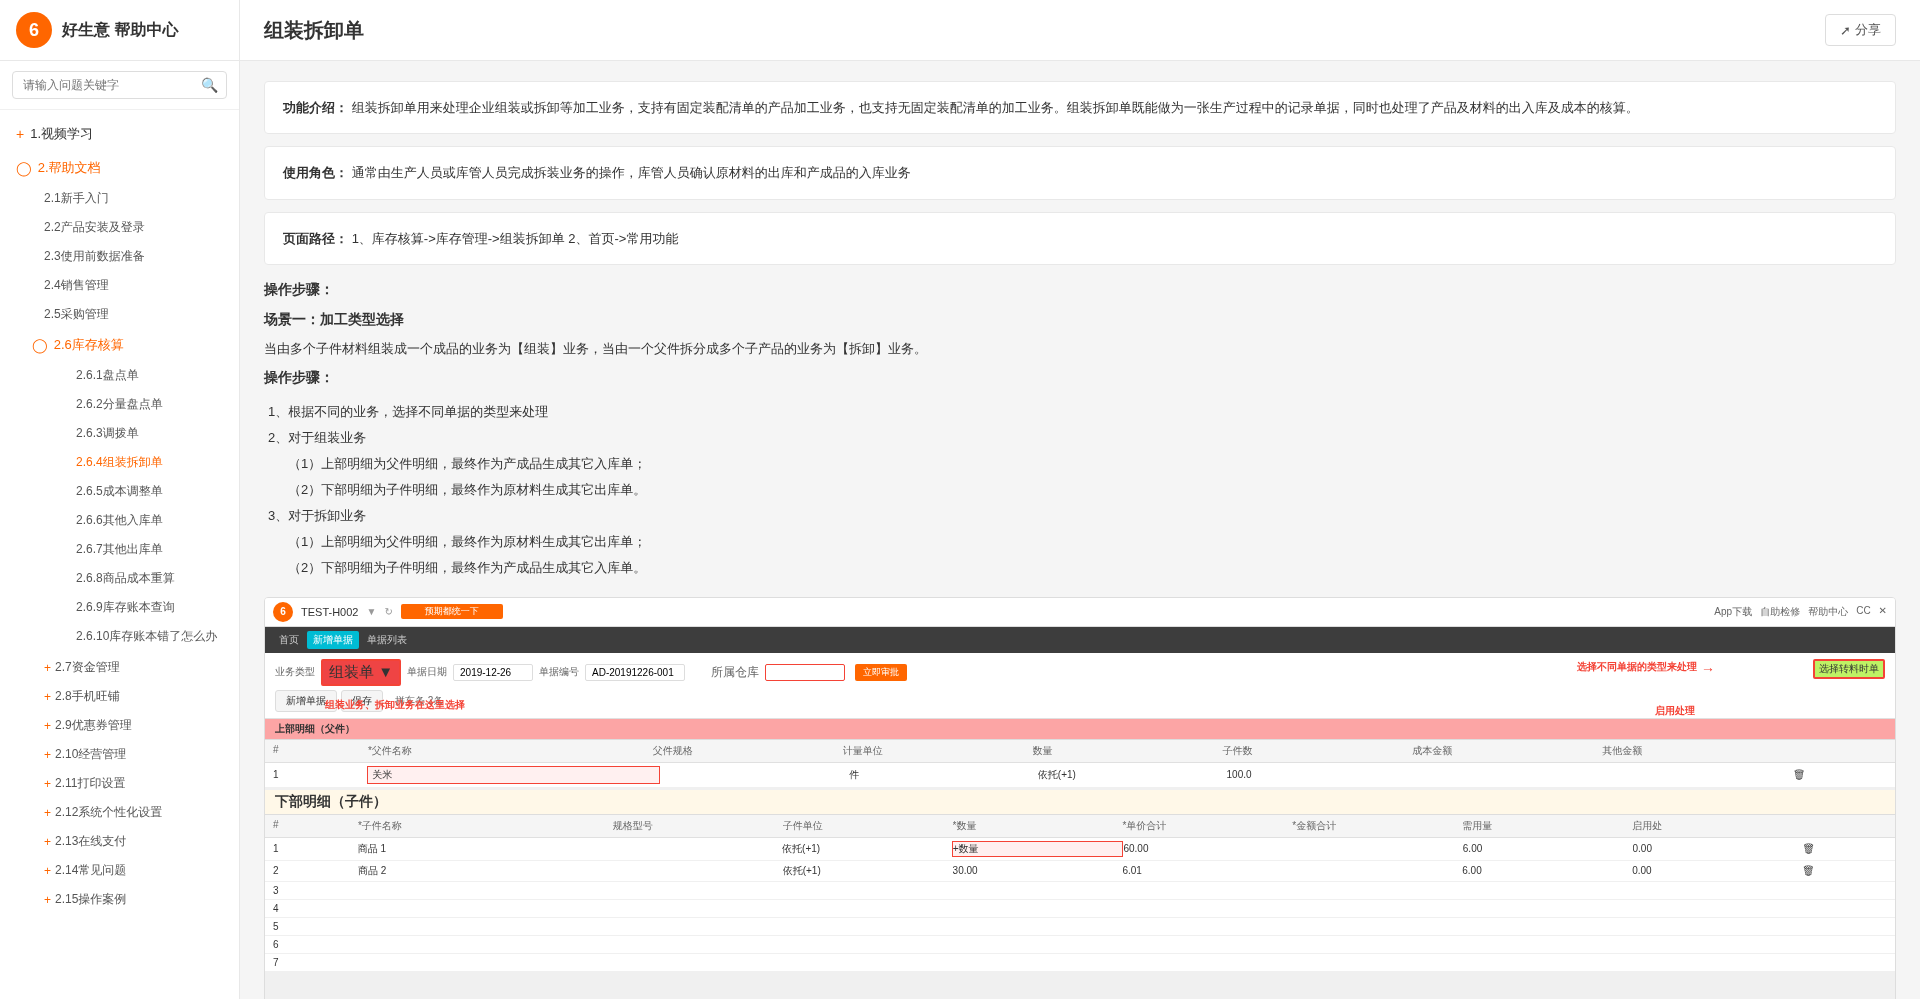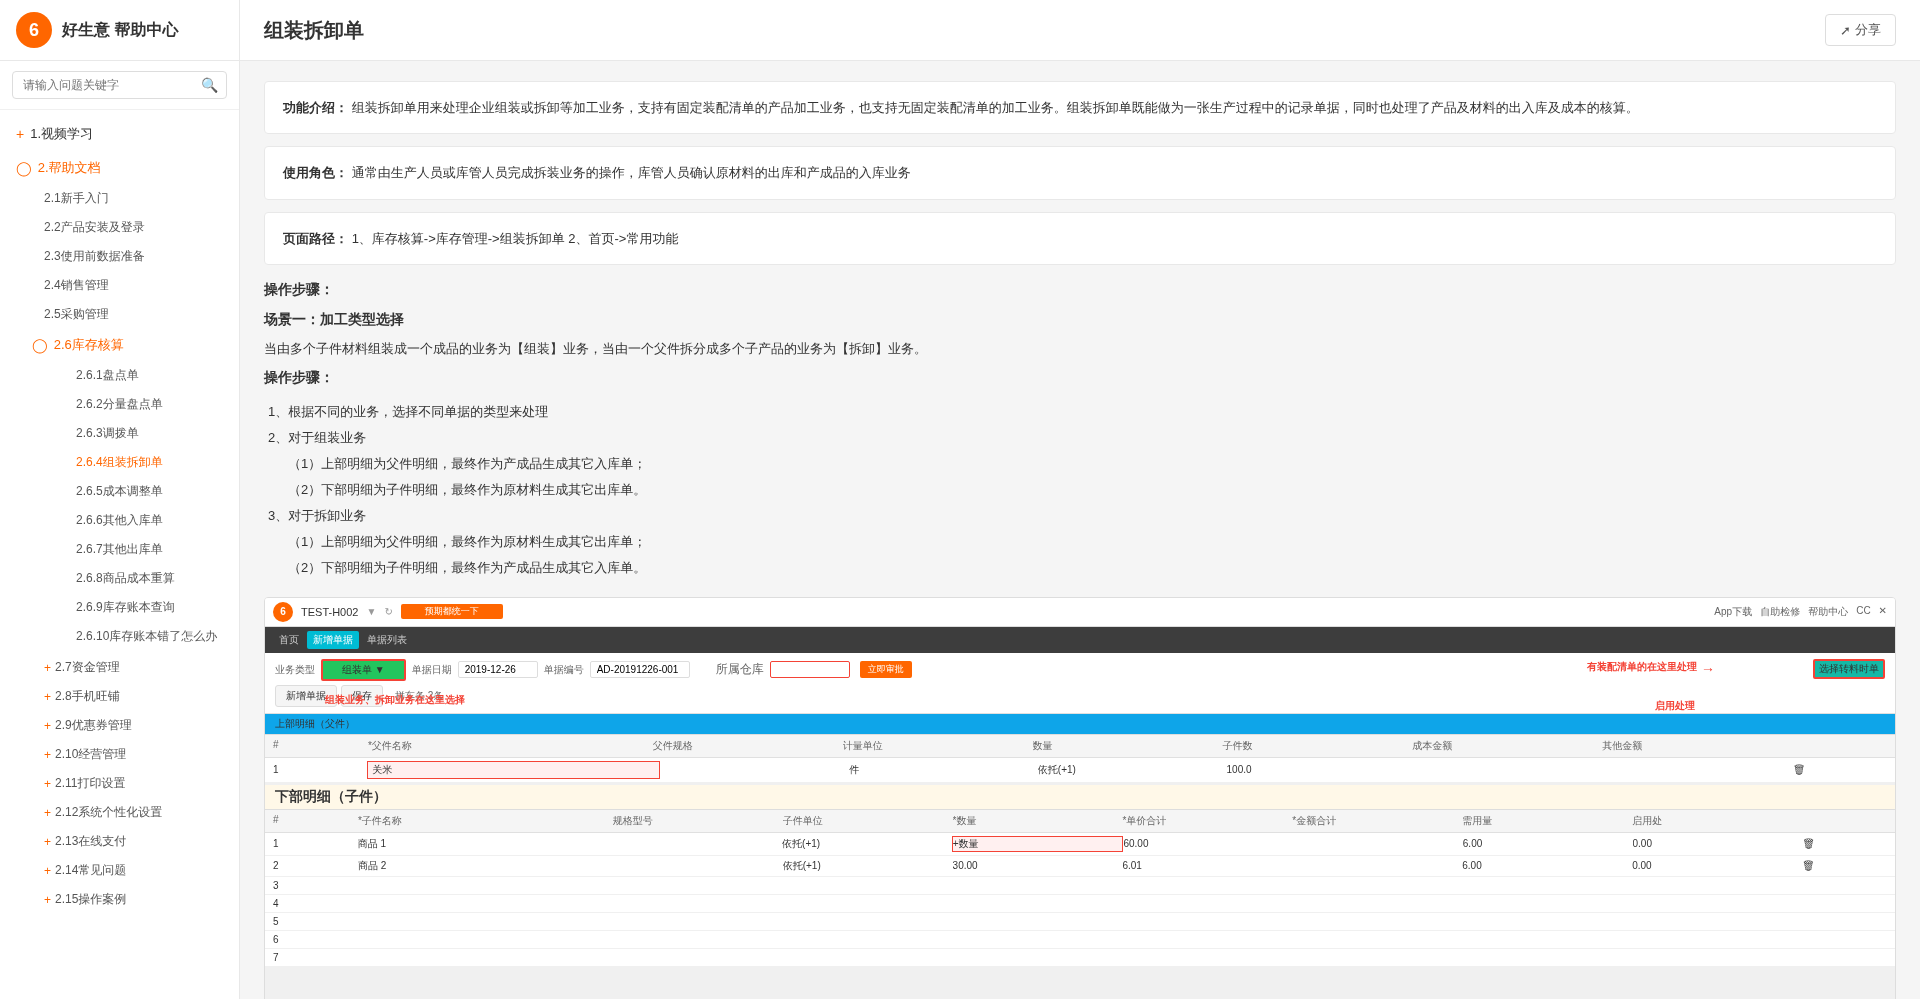--- a/index.html
+++ b/index.html
@@ -289,33 +289,33 @@
       justify-content: flex-end;
       gap: 8px;
       font-size: 10px;
     }
     .arrow-box {
       border: 2px solid #f44336;
       border-radius: 2px;
       display: inline-block;
       padding: 1px 4px;
       font-size: 10px;
-      background: #14b8a6;
+      background: #bef264;
     }
     .red-text {
       color: #f44336;
       font-size: 10px;
       font-weight: bold;
     }
     .type-select-box {
       border: 2px solid #f44336;
-      background: #22c55e;
-      padding: 2px 19px;
+      background: #ef4444;
+      padding: 2px 6px;
       border-radius: 2px;
-      font-size: 10px;
+      font-size: 15px;
     }
   </style>
 </head>
 <body>
 
 <div id="sidebar">
   <div class="sidebar-header">
     <div class="logo-circle">6</div>
     <span class="logo-text">好生意 帮助中心</span>
   </div>
@@ -525,39 +525,39 @@
                 </div>
                 <div style="display:flex;gap:4px;align-items:center;">
                   <span class="mock-btn">新增单据</span>
                   <span class="mock-btn">保存</span>
                   <span style="font-size:10px;color:#666;margin-left:8px;">拼车条 2条</span>
                 </div>
               </div>
             </div>
 
             <div style="position:absolute;top:6px;right:180px;display:flex;align-items:center;gap:4px;">
-              <span class="red-text">有装配清单的在这里处理</span>
+              <span class="red-text">选择不同单据的类型来处理</span>
               <span style="color:#f44336;font-size:14px;">→</span>
             </div>
 
             <div style="position:absolute;top:6px;right:10px;">
               <span class="arrow-box">选择转料时单</span>
             </div>
 
             <div style="position:absolute;bottom:6px;left:60px;">
               <span class="red-text">组装业务、拆卸业务在这里选择</span>
             </div>
 
             <div style="position:absolute;bottom:0;right:200px;">
               <span class="red-text">启用处理</span>
             </div>
           </div>
 
           <div style="background:#fff;">
-            <div style="background:#0ea5e9;padding:3px 10px;font-size:10px;font-weight:normal;border-bottom:1px solid #ddd;">上部明细（父件）</div>
+            <div style="background:#fca5a5;padding:3px 10px;font-size:10px;font-weight:bold;border-bottom:1px solid #ddd;">上部明细（父件）</div>
             <div class="mock-table-header">
               <div class="mock-table-cell narrow">#</div>
               <div class="mock-table-cell wide">*父件名称</div>
               <div class="mock-table-cell">父件规格</div>
               <div class="mock-table-cell">计量单位</div>
               <div class="mock-table-cell">数量</div>
               <div class="mock-table-cell">子件数</div>
               <div class="mock-table-cell">成本金额</div>
               <div class="mock-table-cell">其他金额</div>
               <div class="mock-table-cell narrow"></div>

